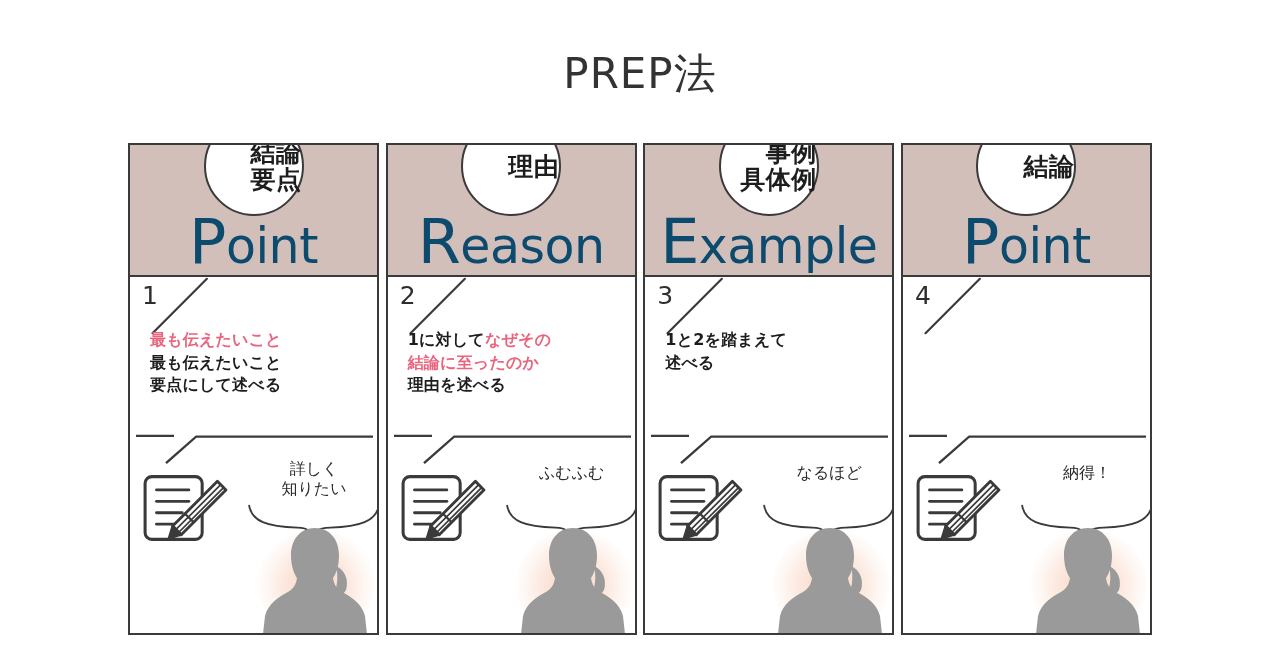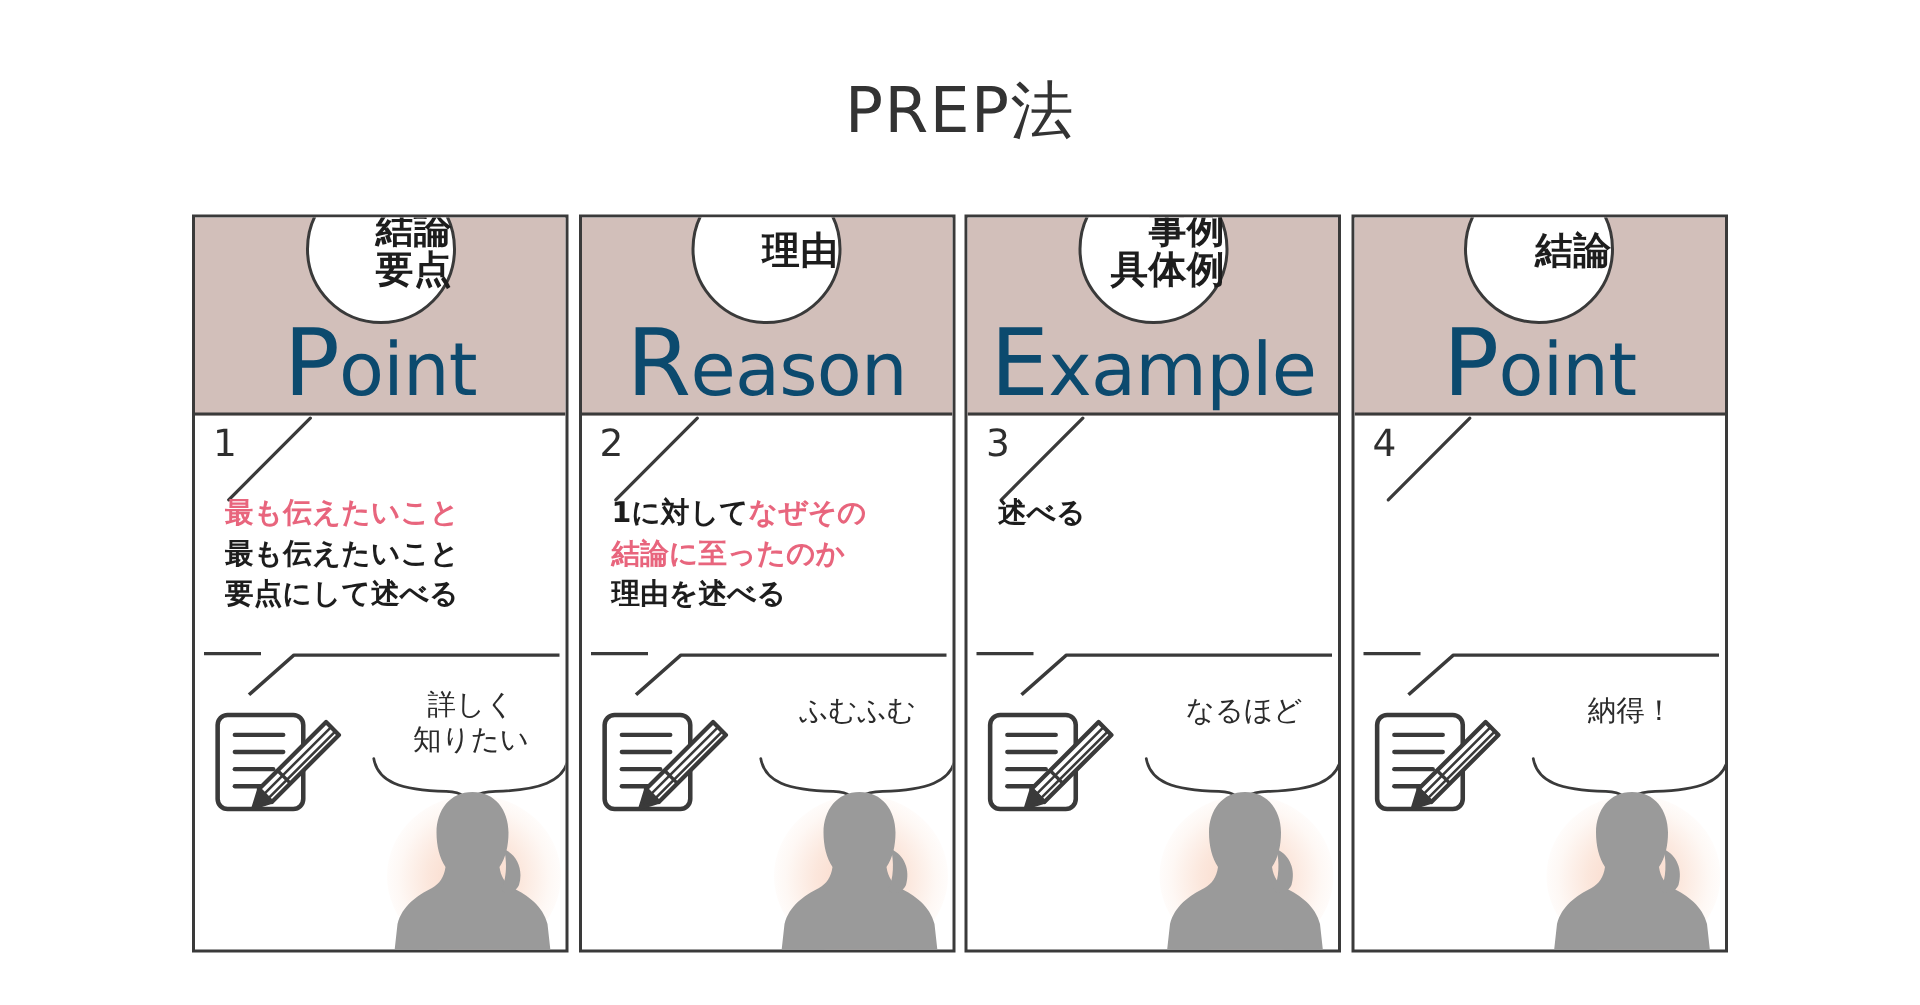--- a/index.html
+++ b/index.html
@@ -108,21 +108,21 @@
     overflow:visible;
     pointer-events:none;
   }
   .lines{
     position:absolute;
     left:20px;top:52px;
     width:222px;
   }
   .lines p{
     margin:0;
-    font-size:19px;
+    font-size:16px;
     line-height:1.42;
     color:#1d1d1d;
     font-weight:700;
     letter-spacing:0.2px;
     white-space:nowrap;
     font-family:"DejaVu Sans","Liberation Sans",sans-serif;
   }
   .pk{color:#e8657d;}
 
   
@@ -142,21 +142,21 @@
   
   .bubble{
     position:absolute;
     left:118px;top:186px;
     width:132px;height:84px;
   }
   .bubble .txt{
     position:absolute;
     left:0;top:0;width:132px;
     text-align:center;
-    font-size:19px;
+    font-size:16px;
     line-height:1.22;
     color:#2b2b2b;
     font-family:"DejaVu Sans","Liberation Sans",sans-serif;
   }
   .bubble .txt.two{top:-4px;}
   .bubble .brace{
     position:absolute;
     left:-6px;bottom:2px;
     width:144px;height:42px;
   }
@@ -302,20 +302,21 @@
         <div class="badge">
           <span>事例</span>
           <span>具体例</span>
         </div>
         <div class="body">
           <div class="num">3</div>
           <svg viewBox="0 0 100 64" width="100" height="64" class="slash" style="position: absolute; left: 18px; top: 0px;">
             <path d="M 2 62 L 62 2" stroke="#3a3a3a" stroke-width="2.4" fill="none" stroke-linecap="round" stroke-linejoin="round"></path>
           </svg>
           <div class="lines">
+            <p><span>1と2を踏まえて</span></p>
             <p><span>述べる</span></p>
           </div>
           <svg viewBox="0 0 247 36" width="247" height="36" class="divider" preserveAspectRatio="none">
             <path d="M 6 4 L 44 4" stroke="#3a3a3a" stroke-width="2.4" fill="none" stroke-linecap="butt" stroke-linejoin="round"></path>
             <path d="M 36 33 L 66 5 L 243 5" stroke="#3a3a3a" stroke-width="2.4" fill="none" stroke-linecap="butt" stroke-linejoin="round"></path>
           </svg>
           <svg viewBox="0 0 92 82" width="92" height="82" class="docicon">
             <path d="M 10 8 h 46 a 7 7 0 0 1 7 7 v 52 a 7 7 0 0 1 -7 7 h -46 a 7 7 0 0 1 -7 -7 v -52 a 7 7 0 0 1 7 -7 z" stroke="#3a3a3a" stroke-width="3.2" fill="none" stroke-linecap="round" stroke-linejoin="round"></path>
             <path d="M 15 22 h 34" stroke="#3a3a3a" stroke-width="3" fill="none" stroke-linecap="round" stroke-linejoin="round"></path>
             <path d="M 15 34 h 34" stroke="#3a3a3a" stroke-width="3" fill="none" stroke-linecap="round" stroke-linejoin="round"></path>

